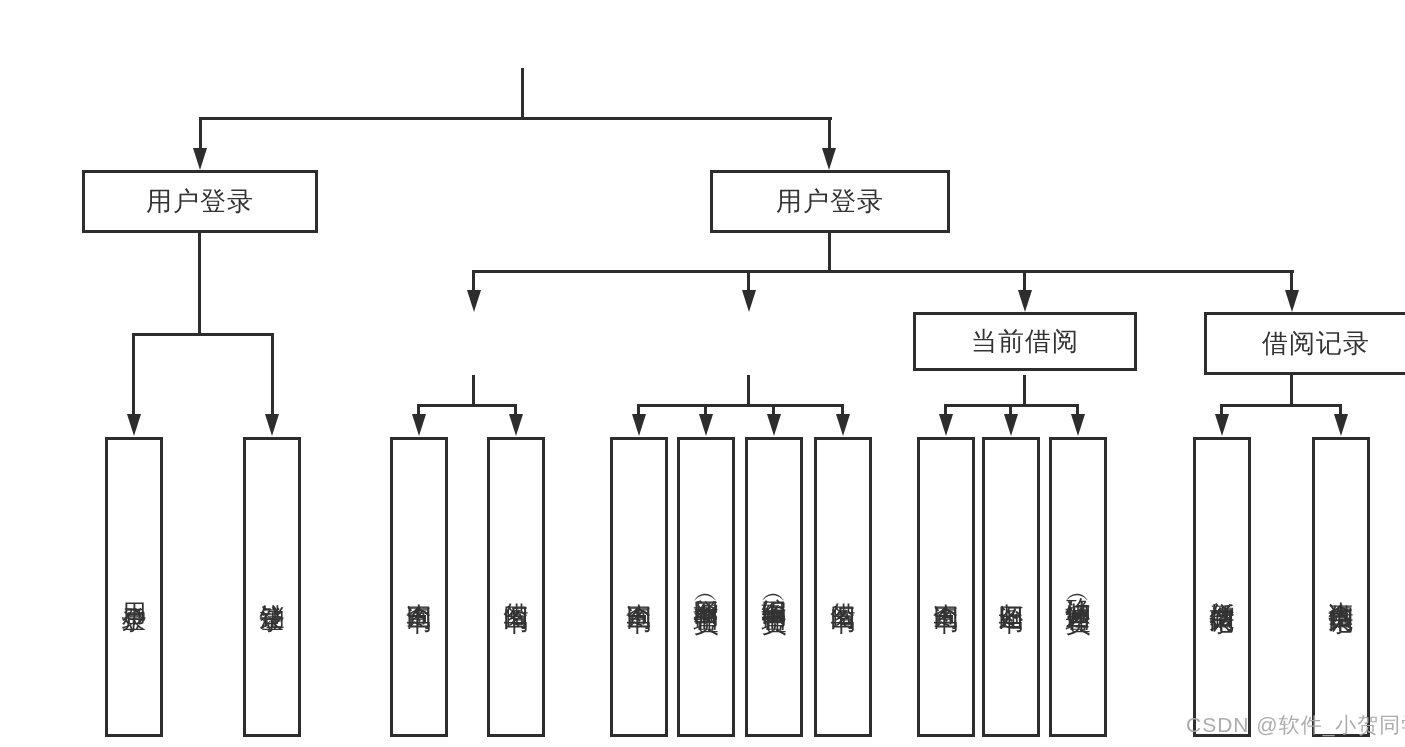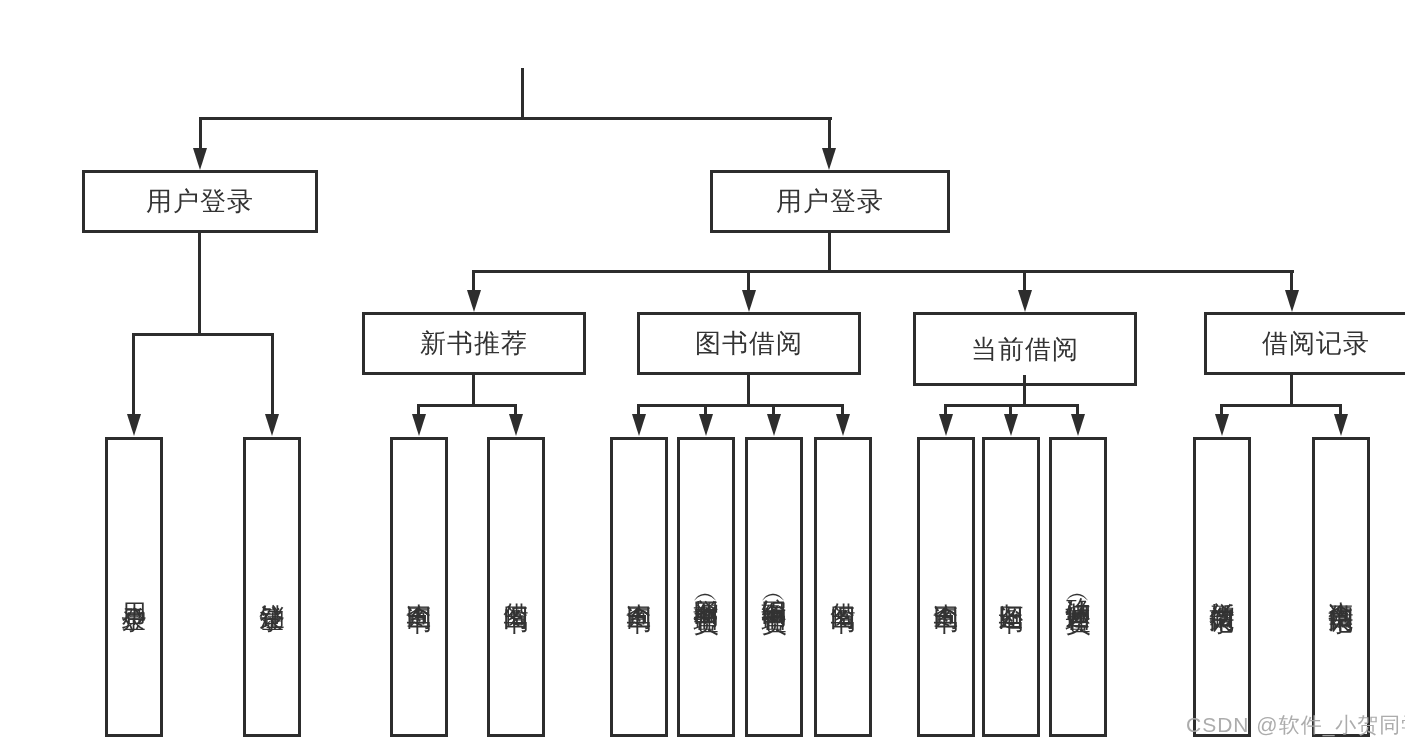--- a/index.html
+++ b/index.html
@@ -87,23 +87,21 @@
   <div class="h" style="left:472px; top:270px; width:822px;"></div>
   <div class="v" style="left:472px; top:270px; height:22px;"></div>
   <div class="arw" style="left:467px; top:290px;"></div>
   <div class="v" style="left:747px; top:270px; height:22px;"></div>
   <div class="arw" style="left:742px; top:290px;"></div>
   <div class="v" style="left:1023px; top:270px; height:22px;"></div>
   <div class="arw" style="left:1018px; top:290px;"></div>
   <div class="v" style="left:1290px; top:270px; height:22px;"></div>
   <div class="arw" style="left:1285px; top:290px;"></div>
 
-  <div class="box" style="left:362px; top:312px; width:224px; height:63px;">新书推荐</div>
-  <div class="box" style="left:637px; top:312px; width:224px; height:63px;">图书借阅</div>
-  <div class="box" style="left:913px; top:312px; width:224px; height:74px;">当前借阅</div>
+  <div class="box" style="left:913px; top:312px; width:224px; height:59px;">当前借阅</div>
   <div class="box" style="left:1180px; top:312px; width:224px; height:63px;margin-left:24px;">借阅记录</div>
 
   <div class="v" style="left:472px; top:375px; height:32px;"></div>
   <div class="h" style="left:417px; top:404px; width:100px;"></div>
   <div class="v" style="left:417px; top:404px; height:12px;"></div>
   <div class="arw" style="left:412px; top:414px;"></div>
   <div class="v" style="left:514px; top:404px; height:12px;"></div>
   <div class="arw" style="left:509px; top:414px;"></div>
 
   <div class="v" style="left:747px; top:375px; height:32px;"></div>

